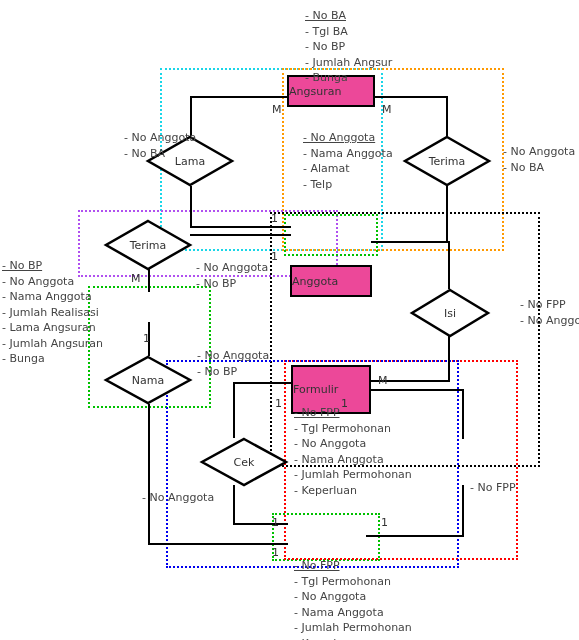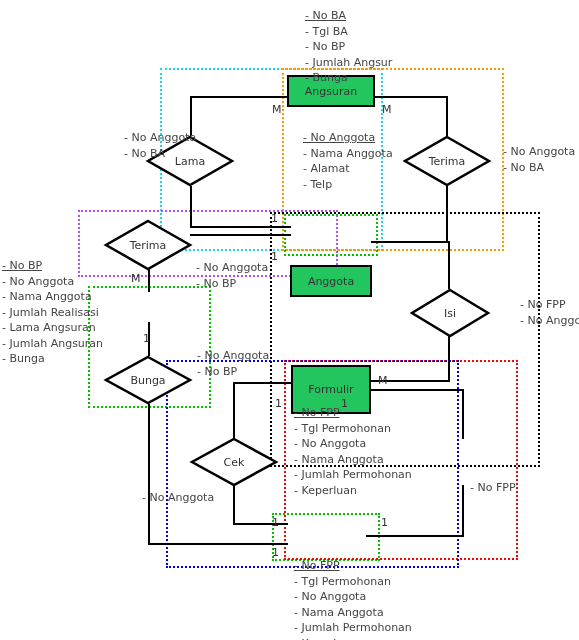--- a/index.html
+++ b/index.html
@@ -1,21 +1,21 @@
 <!DOCTYPE html>
 <html><head>
 <meta charset="utf-8">
 <style>
   html,body{margin:0;padding:0;background:#ffffff;}
   body{width:579px;height:640px;position:relative;overflow:hidden;
        font-family:"DejaVu Sans", sans-serif;color:#000;}
   #canvas{position:absolute;left:0;top:0;width:579px;height:640px;}
   
-  .ent{position:absolute;border:2px solid #000;background:#22c55e;
-       display:flex;align-items:center;justify-content:center;
+  .ent{position:absolute;border:2px solid #000;background:#ec4899;
+       display:flex;align-items:center;
        font-size:11px;color:#333;box-sizing:border-box;z-index:6;}
   .rel{position:absolute;z-index:6;}
   .rel svg{display:block;overflow:visible;}
   .rel .rlabel{position:absolute;left:0;top:0;width:100%;height:100%;
        display:flex;align-items:center;justify-content:center;
        font-size:11px;color:#333;}
   .ln{position:absolute;background:#000;z-index:4;}
   .lnh{height:2px;}
   .lnv{width:2px;}
   .card{position:absolute;font-size:11px;color:#333;z-index:7;line-height:1;}
@@ -132,25 +132,25 @@
     <div class="rlabel">
         <span>Isi</span>
       </div>
   </div>
 
   <div class="rel" style="left:104px;top:355px;width:88px;height:50px;">
     <svg width="88" height="50" viewBox="0 0 88 50">
       <polygon points="44,2 86,25 44,48 2,25" fill="#fff" stroke="#000" stroke-width="2.5"></polygon>
     </svg>
     <div class="rlabel">
-        <span>Bunga</span>
-      </div>
-  </div>
-
-  <div class="rel" style="left:190px;top:437px;width:88px;height:50px;">
+        <span>Nama</span>
+      </div>
+  </div>
+
+  <div class="rel" style="left:200px;top:437px;width:88px;height:50px;">
     <svg width="88" height="50" viewBox="0 0 88 50">
       <polygon points="44,2 86,25 44,48 2,25" fill="#fff" stroke="#000" stroke-width="2.5"></polygon>
     </svg>
     <div class="rlabel">
         <span>Cek</span>
       </div>
   </div>
 
 
   <div class="attr" style="left:305px;top:8px;">

